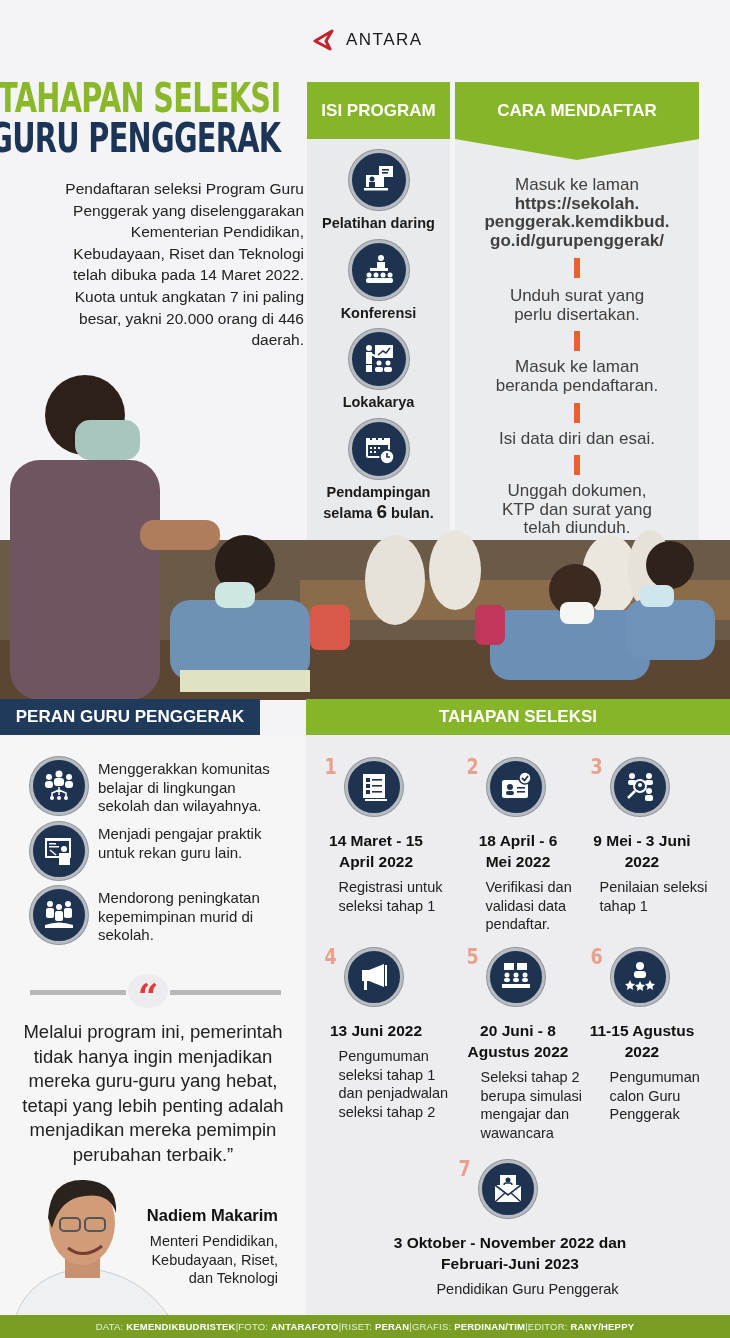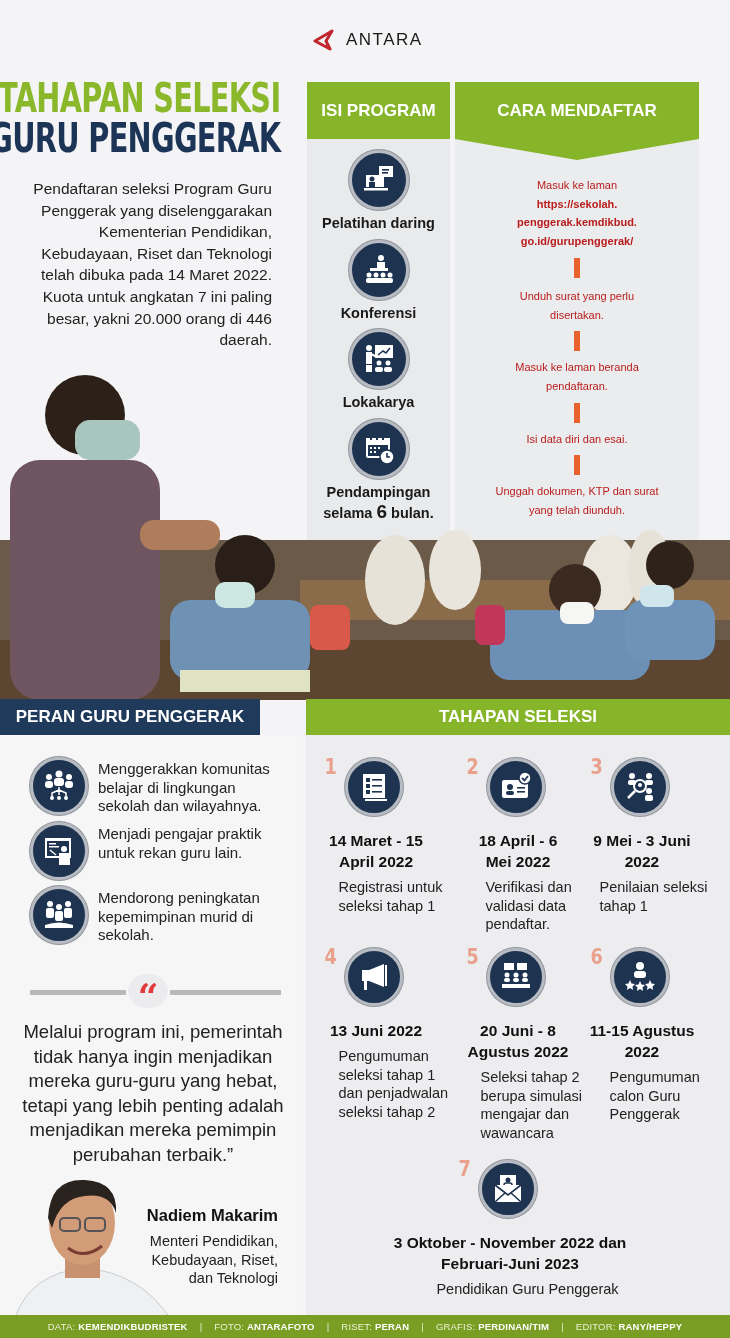--- a/index.html
+++ b/index.html
@@ -5,35 +5,35 @@
   * { box-sizing: border-box; margin: 0; padding: 0; }
   body { width: 730px; height: 1338px; background: #f4f4f6; font-family: "Liberation Sans", "DejaVu Sans", sans-serif; color: #1a1a1a; position: relative; overflow: hidden; }
   .abs { position: absolute; }
   
   .logo { left: 312px; top: 28px; height: 24px; display: flex; align-items: center; gap: 12px; }
   .logo-text { font-size: 17px; letter-spacing: 1.5px; color: #1a1a1a; font-weight: 400; }
   
   .title { right: 450px; top: 78px; text-align: right; font-family: "DejaVu Sans", sans-serif; font-weight: 700; line-height: 40px; transform: scaleX(0.72); transform-origin: right top; }
   .title-1 { font-size: 40px; color: #8ab82a; letter-spacing: -1px; white-space: nowrap; }
   .title-2 { font-size: 40px; color: #1c3556; letter-spacing: -1px; white-space: nowrap; }
-  .intro { right: 458px; top: 178px; width: 260px; text-align: right; font-size: 15.5px; line-height: 21.6px; color: #222; }
+  .intro { right: 426px; top: 178px; width: 260px; text-align: right; font-size: 15.5px; line-height: 21.6px; color: #222; }
   
   .panel-isi { left: 307px; top: 82px; width: 143px; height: 480px; background: #e9eaec; }
   .panel-cara { left: 455px; top: 82px; width: 244px; height: 480px; background: #ebecee; }
   .hdr { background: #86b52a; color: #fff; font-weight: 700; font-size: 17px; display: flex; align-items: center; justify-content: center; }
   .hdr-isi { left: 307px; top: 82px; width: 143px; height: 57px; }
   .hdr-cara-wrap { left: 455px; top: 82px; width: 244px; height: 78px; }
   .hdr-cara-wrap svg { position: absolute; left: 0; top: 0; }
   .hdr-cara-label { position: absolute; left: 0; top: 0; width: 244px; height: 57px; display: flex; align-items: center; justify-content: center; color: #fff; font-weight: 700; font-size: 17px; }
   .circle { width: 60px; height: 60px; border-radius: 50%; background: #1d3350; border: 3px solid #b8bcc2; box-shadow: 0 0 0 1px #8f959c; display: flex; align-items: center; justify-content: center; }
   .circle svg { width: 34px; height: 34px; }
   .isi-item { position: absolute; left: 307px; width: 143px; display: flex; flex-direction: column; align-items: center; }
   .isi-label { font-weight: 700; font-size: 14.5px; text-align: center; margin-top: 4px; line-height: 19px; color: #1a1a1a; }
   .isi-label .big { font-size: 19px; }
-  .cara-step { position: absolute; left: 455px; width: 244px; text-align: center; font-size: 11px; line-height: 18.5px; color: #b91c1c; }
+  .cara-step { position: absolute; left: 455px; width: 244px; text-align: center; font-size: 17px; line-height: 18.5px; color: #404040; }
   .cara-step b { font-weight: 700; }
   .bar { position: absolute; left: 574px; width: 6px; height: 20px; background: #e9622d; }
   
   .photo { left: 0; top: 340px; width: 730px; height: 360px; overflow: hidden; }
   
   .sec-peran { left: 0; top: 699px; width: 260px; height: 36px; background: #1f3a5a; color: #fff; font-weight: 700; font-size: 17px; display: flex; align-items: center; justify-content: center; }
   .sec-tahap { left: 306px; top: 699px; width: 424px; height: 36px; background: #86b52a; color: #fff; font-weight: 700; font-size: 17px; display: flex; align-items: center; justify-content: center; }
   .right-bg { left: 306px; top: 735px; width: 424px; height: 580px; background: #ededf0; }
   .left-bg { left: 0; top: 735px; width: 303px; height: 580px; background: #f6f6f7; }
   .peran-item { position: absolute; left: 30px; display: flex; align-items: flex-start; gap: 10px; }
@@ -47,21 +47,21 @@
   .speaker-role { right: 452px; top: 1232px; font-size: 14.5px; line-height: 18.5px; text-align: right; color: #222; width: 150px; }
   .portrait { left: 10px; top: 1168px; width: 170px; height: 150px; }
   
   .step { position: absolute; width: 140px; display: flex; flex-direction: column; align-items: center; }
   .step-icon-row { position: relative; height: 62px; width: 62px; }
   .step-num { position: absolute; left: -22px; top: -4px; font-size: 22px; font-weight: 700; color: #e9a08c; font-family: "DejaVu Sans", sans-serif; transform: scaleX(0.8); }
   .step .circle { width: 58px; height: 58px; }
   .step-date { font-weight: 700; font-size: 15.5px; text-align: center; line-height: 21px; margin-top: 10px; color: #111; }
   .step-desc { font-size: 14.5px; text-align: left; line-height: 18.5px; margin-top: 6px; color: #222; margin-left: 35px; }
   
-  .footer { left: 0; top: 1315px; width: 730px; height: 23px; background: #7a9e24; color: #eaf1d6; font-size: 9.5px; display: flex; align-items: center; justify-content: center; gap: 12px; letter-spacing: 0.2px; }
+  .footer { left: 0; top: 1315px; width: 730px; height: 23px; background: #7a9e24; color: #eaf1d6; font-size: 9.5px; display: flex; align-items: center; justify-content: center; letter-spacing: 0.2px; }
   .footer b { color: #fff; font-weight: 700; }
   .footer .sep { color: #e4ecd0; }
 </style>
 </head>
 <body>
 
 <div class="abs logo">
   <svg width="22" height="22" viewBox="0 0 22 22">
       <path d="M20 2 L3 12 L18 20 L14 12 Z" fill="none" stroke="#c0252d" stroke-width="3" stroke-linejoin="round"></path>
     </svg>

